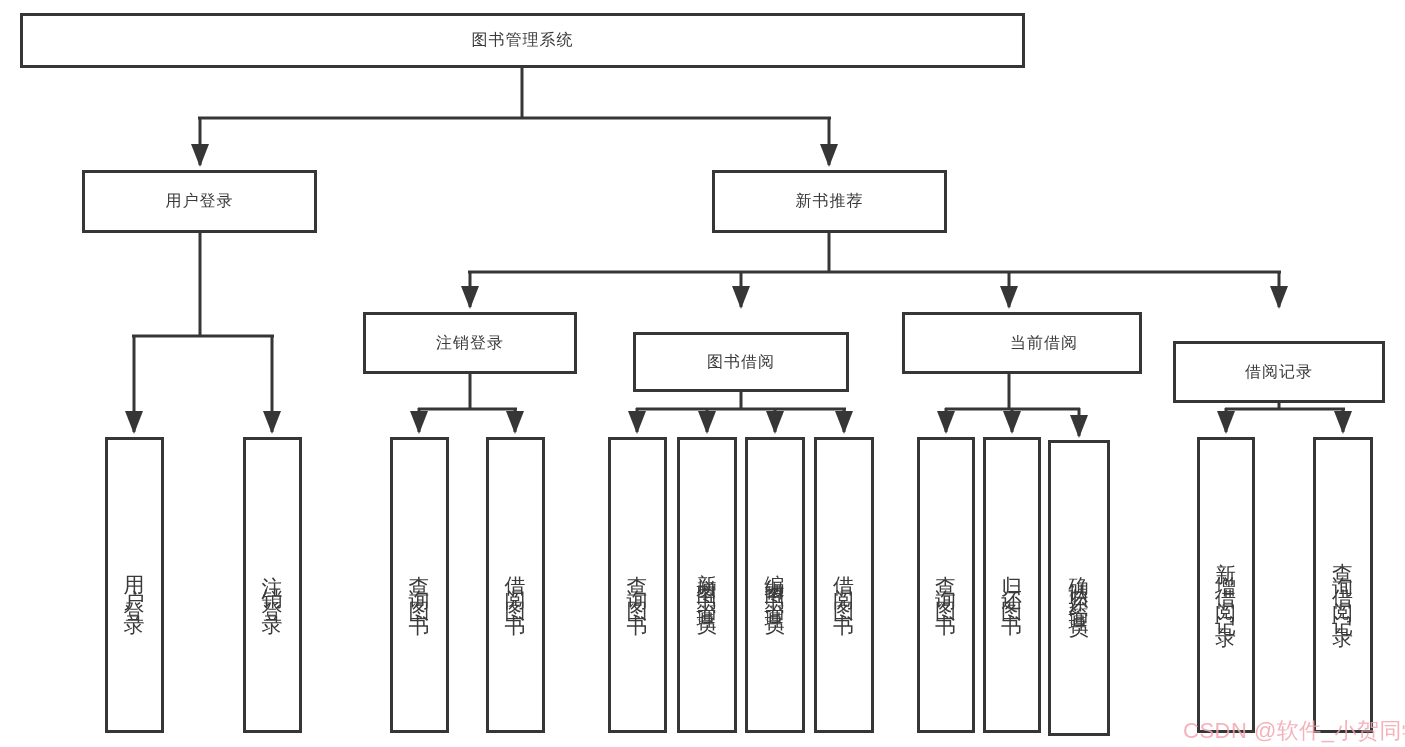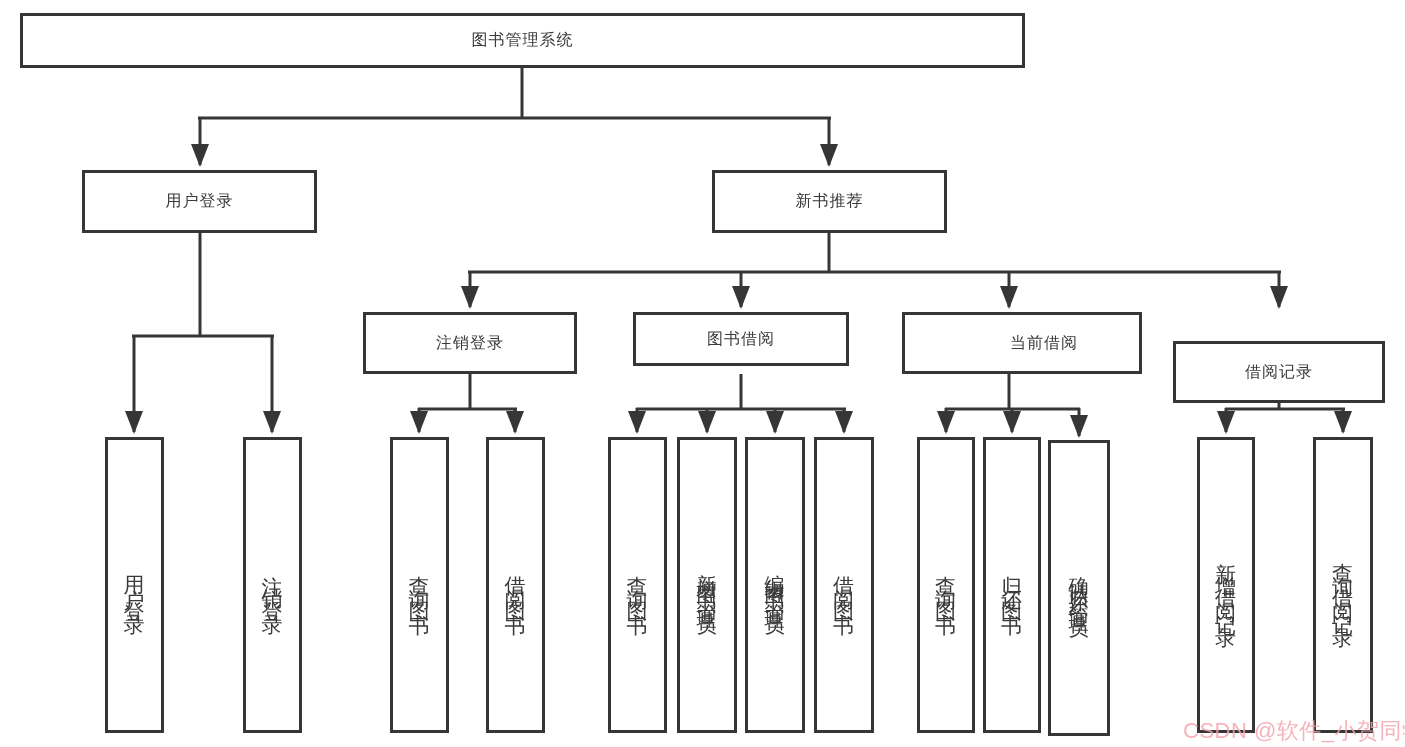--- a/index.html
+++ b/index.html
@@ -115,21 +115,21 @@
   <div class="node" style="left:82px;top:170px;width:235px;height:63px;">
     <span>用户登录</span>
   </div>
   <div class="node" style="left:712px;top:170px;width:235px;height:63px;">
     <span>新书推荐</span>
   </div>
 
   <div class="node" style="left:363px;top:312px;width:214px;height:62px;">
     <span>注销登录</span>
   </div>
-  <div class="node" style="left:633px;top:312px;width:216px;height:54px;">
+  <div class="node" style="left:633px;top:332px;width:216px;height:60px;">
     <span>图书借阅</span>
   </div>
   <div class="node" style="left:902px;top:312px;width:240px;height:62px;padding-left:44px;">
     <span>当前借阅</span>
   </div>
   <div class="node" style="left:1173px;top:312px;width:212px;height:62px;margin-top:29px;">
     <span>借阅记录</span>
   </div>
 
   <div class="leaf" style="left:105px;top:437px;width:59px;height:296px;">

